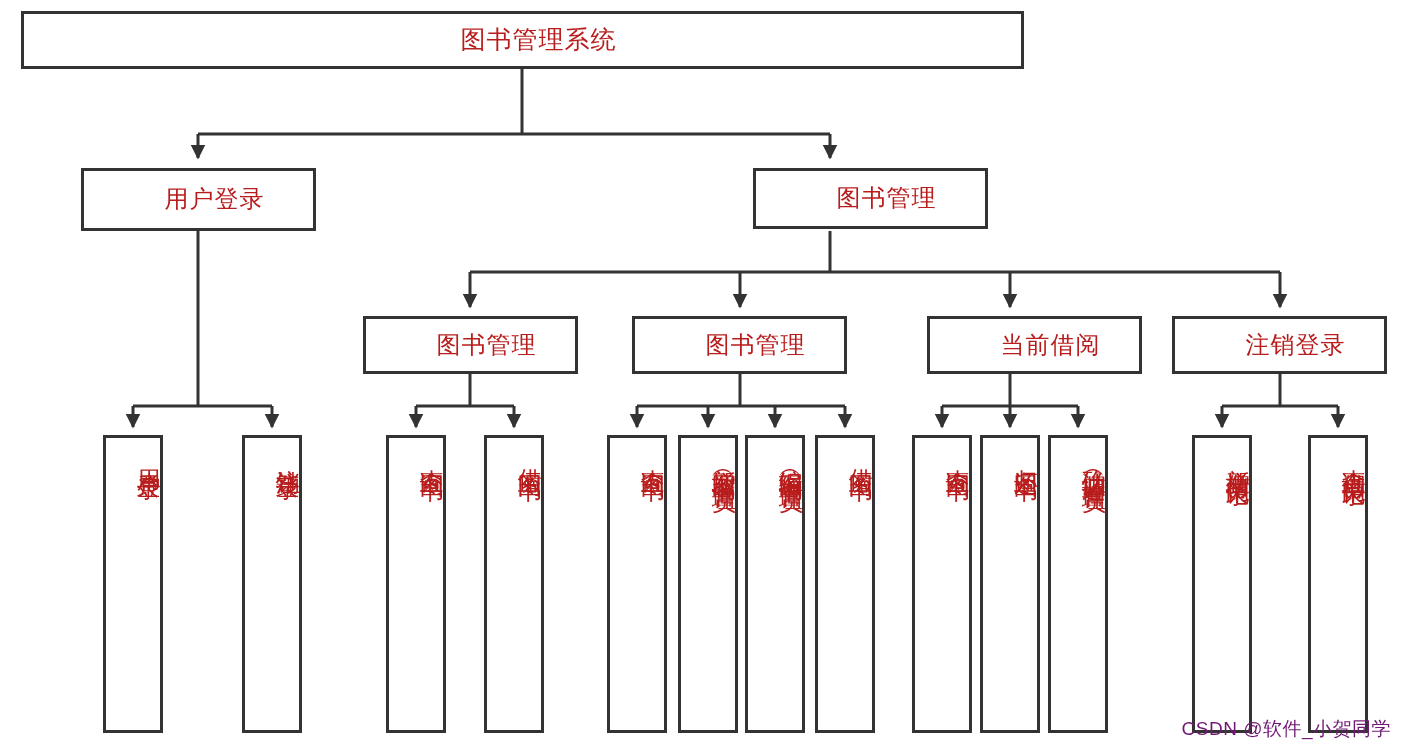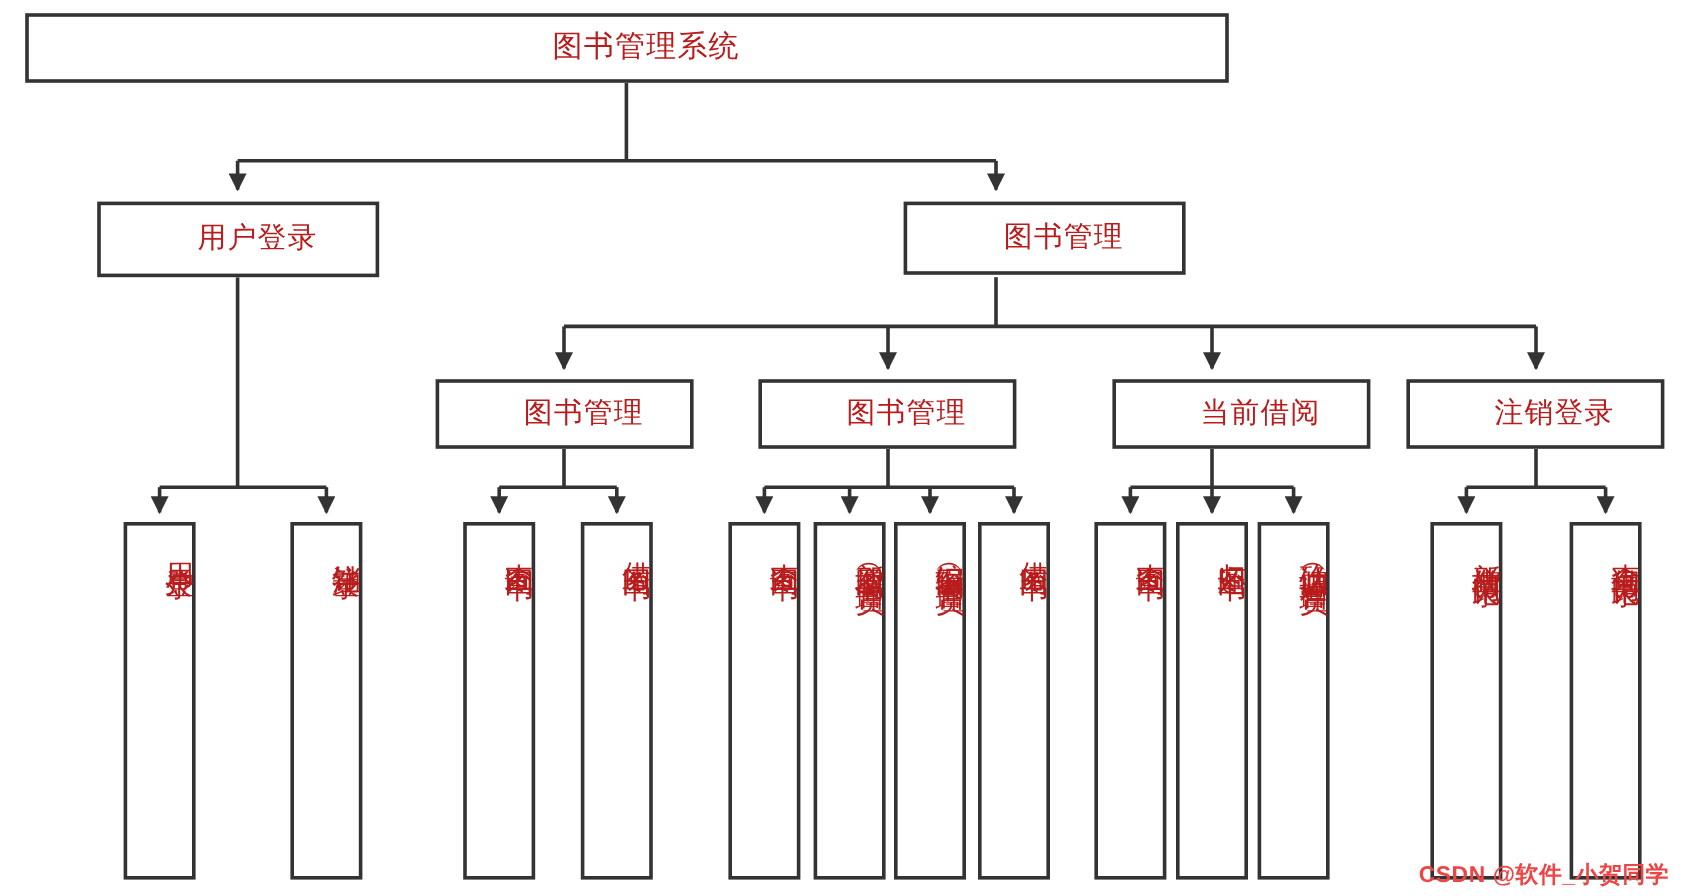--- a/index.html
+++ b/index.html
@@ -57,25 +57,24 @@
     text-orientation: upright;
     line-height: 1.22;
     letter-spacing: 3px;
     white-space: nowrap;
   }
   .watermark {
     position: absolute;
     right: 14px;
     bottom: 5px;
     font-size: 19px;
-    color: #ef4444;
+    color: #701a75;
     letter-spacing: 0.5px;
     white-space: nowrap;
     user-select: none;
-    font-weight: bold;
   }
 </style>
 </head>
 <body>
 
 <div id="canvas">
 
   <svg class="connectors" viewBox="0 0 1405 747" xmlns="http://www.w3.org/2000/svg">
     <defs>
       <marker id="arrow" viewBox="0 0 10 10" refX="9" refY="5" markerWidth="5" markerHeight="5" orient="auto-start-reverse">

